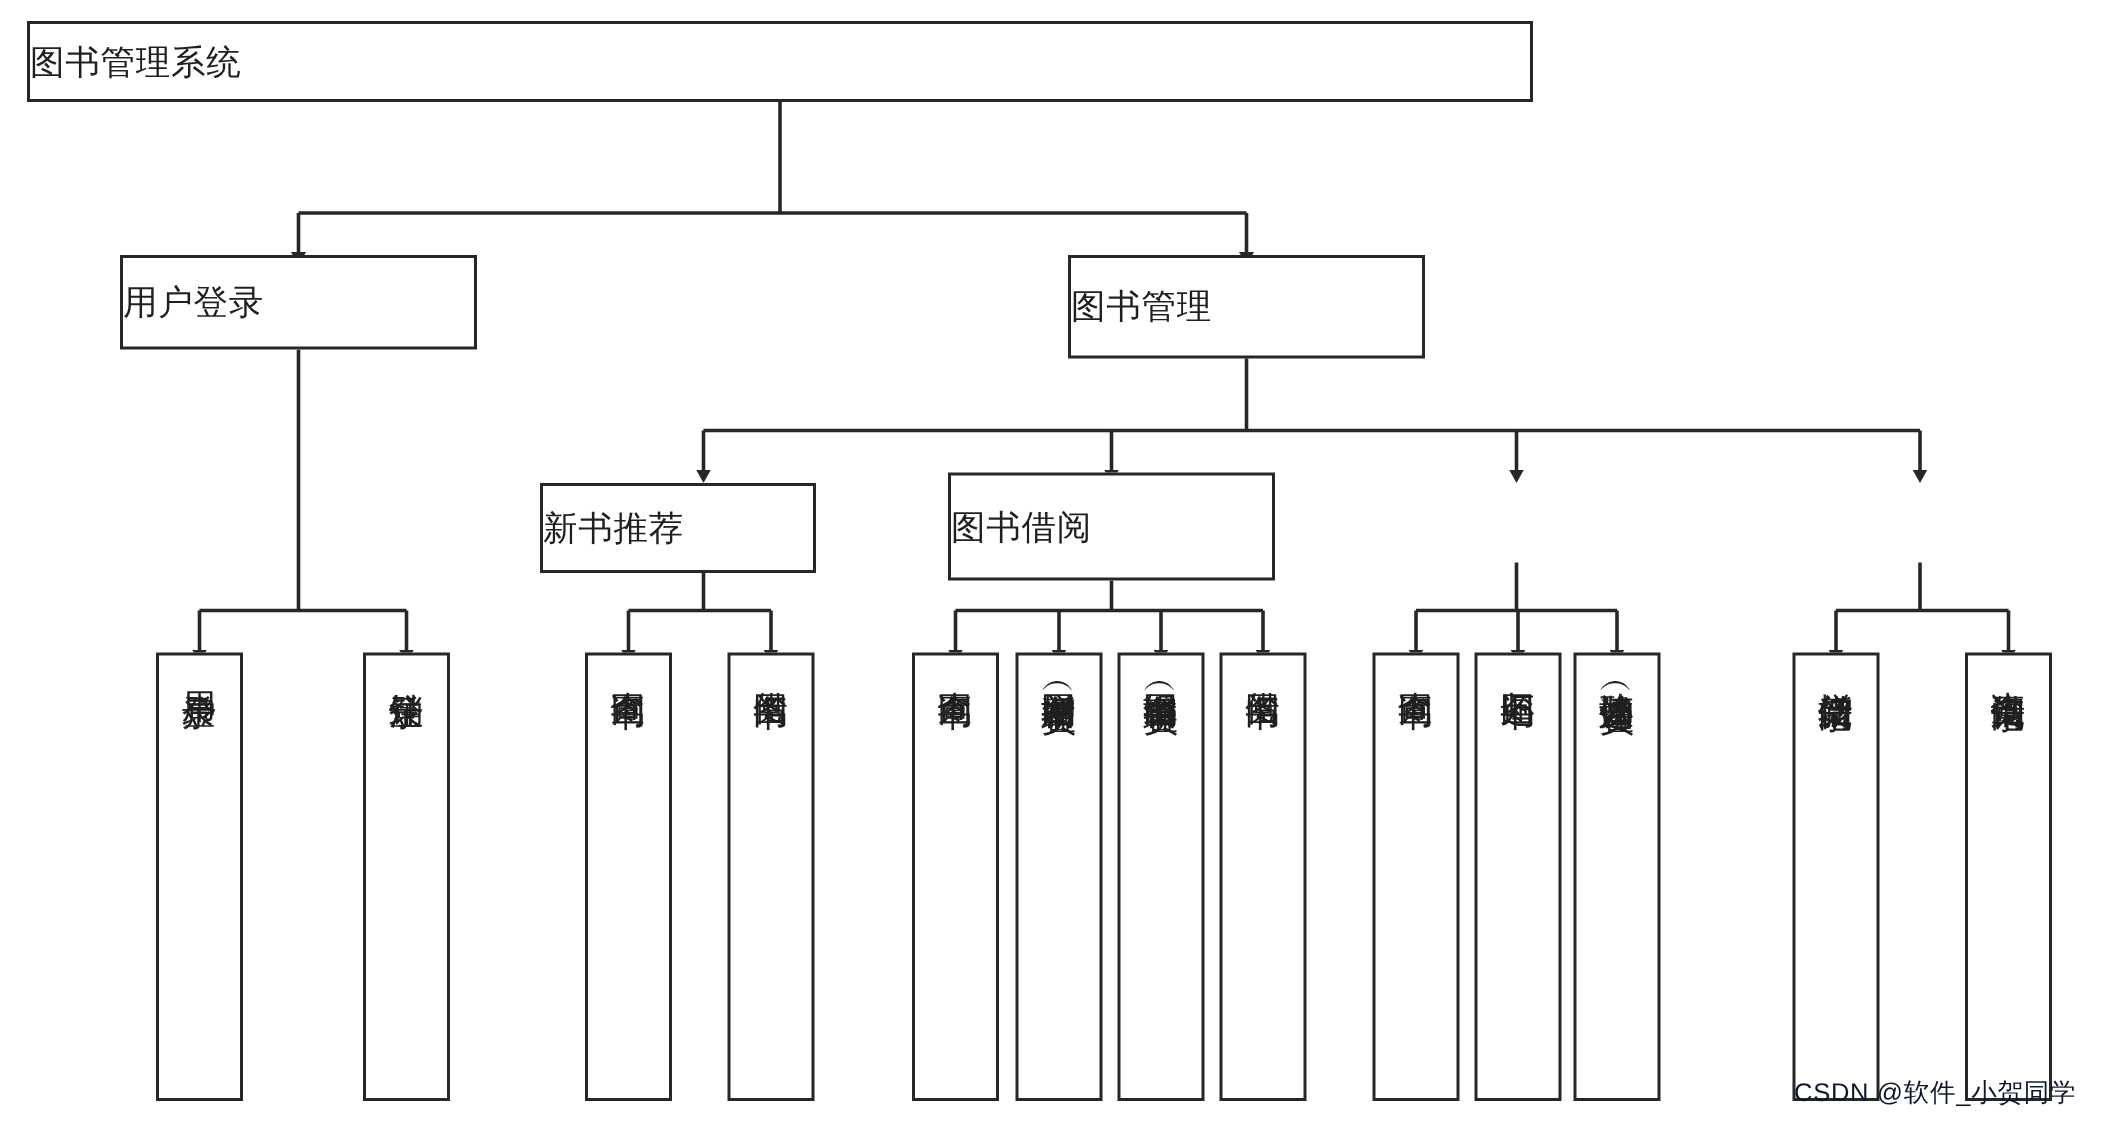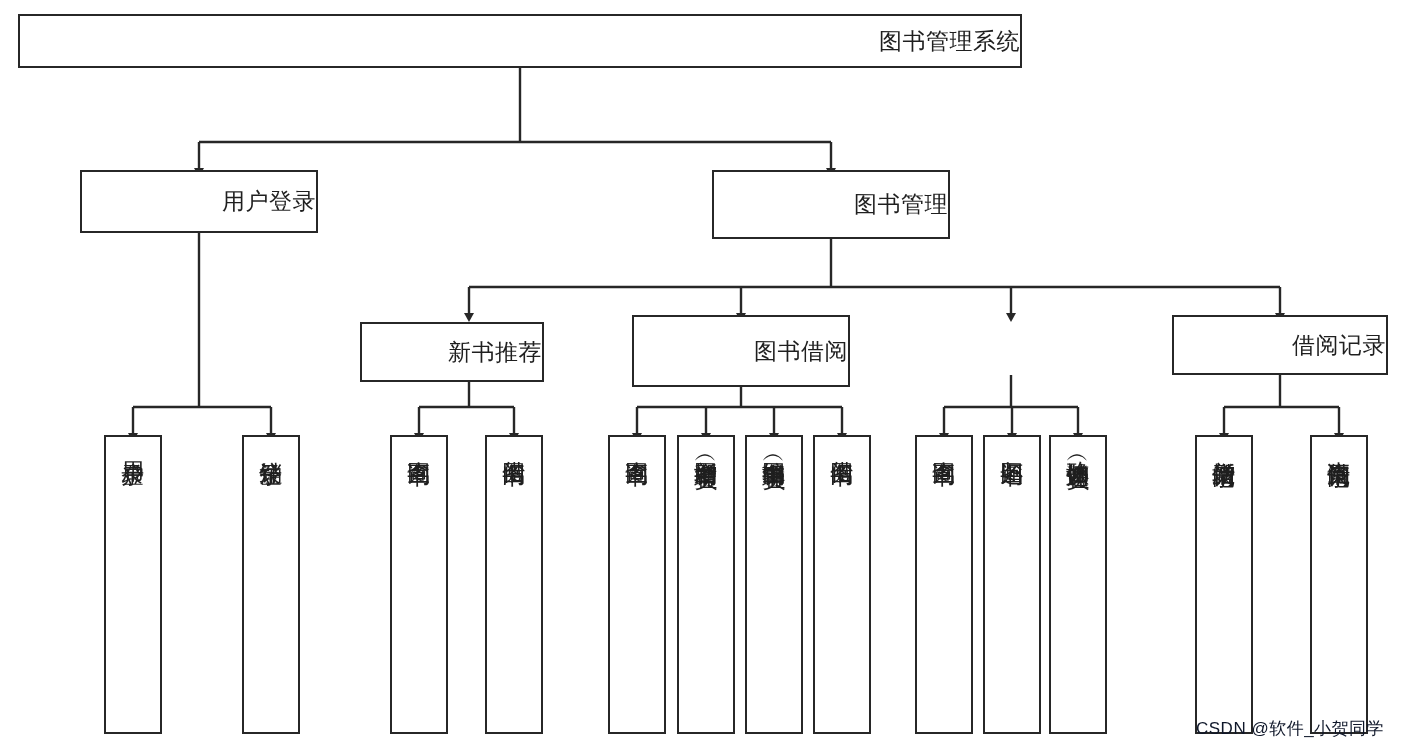--- a/index.html
+++ b/index.html
@@ -24,21 +24,21 @@
     width: 1405px;
     height: 747px;
   }
   .node {
     position: absolute;
     box-sizing: border-box;
     background: #ffffff;
     border: 2px solid #272727;
     display: flex;
     align-items: center;
-    justify-content: flex-end;
+    justify-content: flex-start;
     color: #1f1f1f;
   }
   .node.horiz {
     font-size: 23px;
     letter-spacing: 0.5px;
   }
   .node.vert {
     align-items: flex-start;
     justify-content: center;
     padding-top: 6px;
@@ -117,23 +117,20 @@
   <div class="node horiz" style="left: 712px; top: 170px; width: 238px; height: 69px;">
     <span>图书管理</span>
   </div>
 
   <div class="node horiz" style="left: 360px; top: 322px; width: 184px; height: 60px;">
     <span>新书推荐</span>
   </div>
   <div class="node horiz" style="left: 632px; top: 315px; width: 218px; height: 72px;">
     <span>图书借阅</span>
   </div>
-  <div class="node horiz" style="left: 1172px; top: 315px; width: 216px; height: 60px;">
-    <span>借阅记录</span>
-  </div>
 
   <div class="node vert" style="left: 104px; top: 435px; width: 58px; height: 299px;">
     <span class="vert-text">用户登录</span>
   </div>
   <div class="node vert" style="left: 242px; top: 435px; width: 58px; height: 299px;">
     <span class="vert-text">注销登录</span>
   </div>
   <div class="node vert" style="left: 390px; top: 435px; width: 58px; height: 299px;">
     <span class="vert-text">查询图书</span>
   </div>

